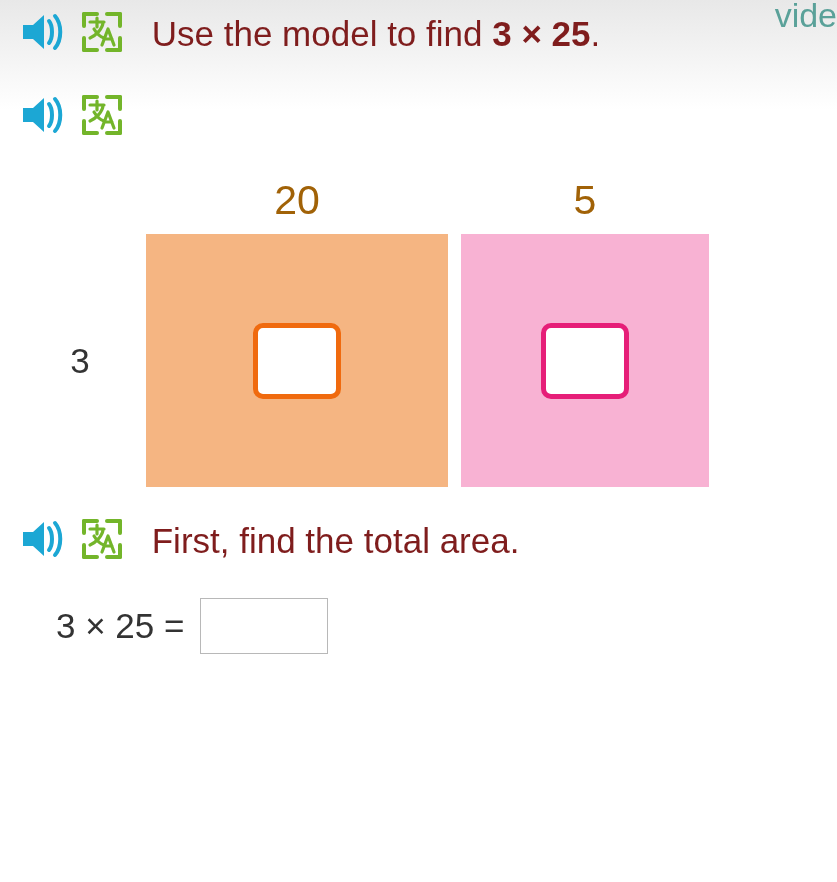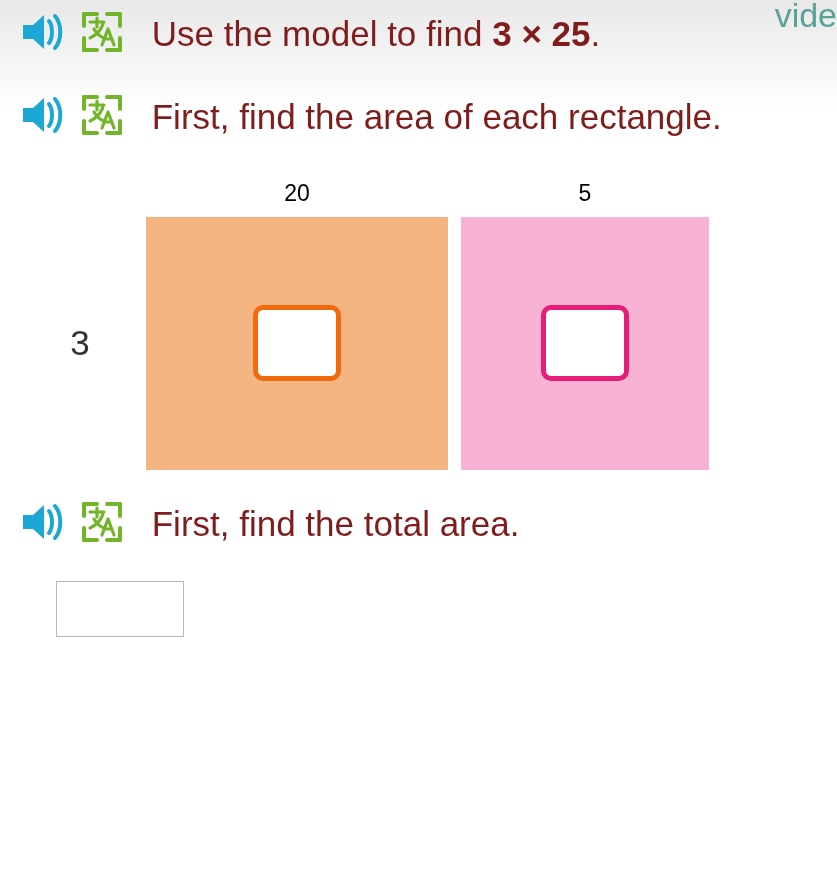--- a/index.html
+++ b/index.html
@@ -25,21 +25,21 @@
     display: inline-flex; align-items: center; vertical-align: middle;
     gap: 14px; margin-right: 18px; position: relative; top: -2px;
   }
   .line .txt { vertical-align: middle; }
   .line .txt .b { font-weight: 700; }
   .line2 { margin-top: 26px; }
   .line3 { margin-top: 24px; }
 
   
   .model-wrap { margin: 36px 0 6px 20px; }
-  .toplabels { display: flex; font-size: 23px; color:#000000; }
+  .toplabels { display: flex; font-size: 41px; color:#a16207; }
   .toplabels .spacer { width: 106px; }
   .toplabels .l20 { width: 302px; text-align: center; }
   .toplabels .gap { width: 13px; }
   .toplabels .l5 { width: 248px; text-align: center; }
   .modelrow { display:flex; align-items:center; margin-top:10px; }
   .sidelabel { width:106px; text-align:center; font-size:35px; padding-right:26px; }
   .rects { display:flex; gap:13px; }
   .rect { height:253px; display:flex; align-items:center; justify-content:center; }
   .rect.orange { width:302px; background:#f5b582; }
   .rect.pink   { width:248px; background:#f8b2d3; }
@@ -115,21 +115,20 @@
           <path d="M27 39 L40 39" stroke="#73b52a" stroke-width="4" stroke-linecap="round"></path>
           <path d="M4 3 L4 15" stroke="#73b52a" stroke-width="4" stroke-linecap="round"></path>
           <path d="M40 3 L40 15" stroke="#73b52a" stroke-width="4" stroke-linecap="round"></path>
           <path d="M4 27 L4 39" stroke="#73b52a" stroke-width="4" stroke-linecap="round"></path>
           <path d="M40 27 L40 39" stroke="#73b52a" stroke-width="4" stroke-linecap="round"></path>
           <path d="M17 7 L17 16 M10 11 L24 11 M23 11 C23 18 15 25 10 27 M14 18 C17 23 21 26 24 27" stroke="#73b52a" stroke-width="3.2" fill="none" stroke-linecap="round" stroke-linejoin="round"></path>
           <path d="M22 34 L28 18 L34 34 M24 28 L32 28" stroke="#73b52a" stroke-width="3.2" fill="none" stroke-linecap="round" stroke-linejoin="round"></path>
         </svg>
       </span>
     </span>
-    <span class="txt">First, find the area of each rectangle.</span>
   </div>
 
   <div class="model-wrap">
     <div class="toplabels">
       <div class="spacer"></div>
       <div class="l20">20</div>
       <div class="gap"></div>
       <div class="l5">5</div>
     </div>
     <div class="modelrow">
@@ -166,15 +165,16 @@
           <path d="M40 27 L40 39" stroke="#73b52a" stroke-width="4" stroke-linecap="round"></path>
           <path d="M17 7 L17 16 M10 11 L24 11 M23 11 C23 18 15 25 10 27 M14 18 C17 23 21 26 24 27" stroke="#73b52a" stroke-width="3.2" fill="none" stroke-linecap="round" stroke-linejoin="round"></path>
           <path d="M22 34 L28 18 L34 34 M24 28 L32 28" stroke="#73b52a" stroke-width="3.2" fill="none" stroke-linecap="round" stroke-linejoin="round"></path>
         </svg>
       </span>
     </span>
     <span class="txt">First, find the total area.</span>
   </div>
 
   <div class="eq">
+    <span>3 × 25 =</span>
     <input class="eqinput" value="" style="">
   </div>
 </div>
 
 </body></html>

